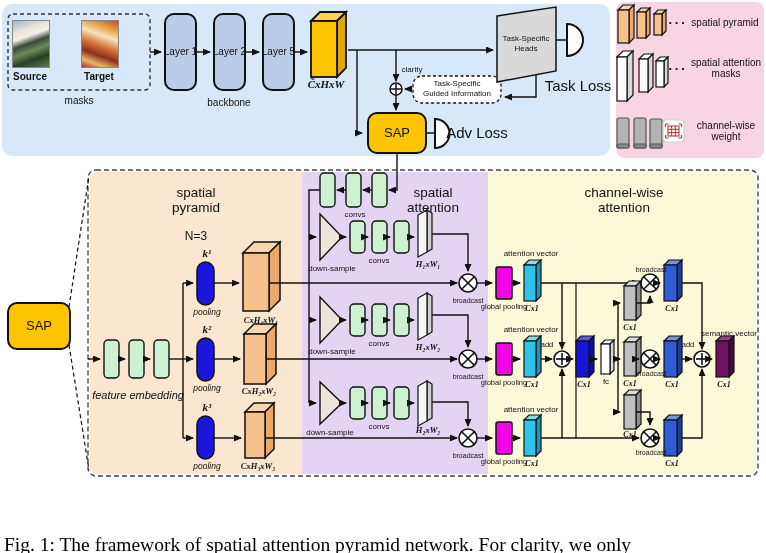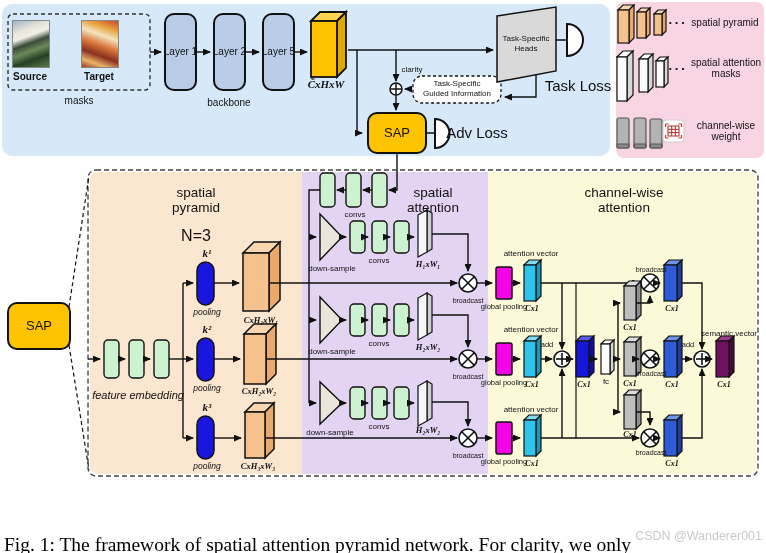--- a/index.html
+++ b/index.html
@@ -7,21 +7,21 @@
          font-family:"Liberation Sans",sans-serif;}
   .abs{position:absolute;}
   .lb{position:absolute;transform:translate(-50%,-50%);white-space:nowrap;color:#111;
       font-family:"Liberation Sans",sans-serif;line-height:1.08;}
   .c{white-space:normal;text-align:center;}
   .it{font-style:italic;}
   .b{font-weight:bold;}
   .ms{font-family:"Liberation Serif",serif;font-style:italic;font-weight:bold;}
   .s7{font-size:7px;}.s75{font-size:7.5px;}.s8{font-size:8px;}.s85{font-size:8.5px;}
   .s9{font-size:11px;}.s10{font-size:10px;}.s105{font-size:10px;}.s11{font-size:15px;}
-  .s12{font-size:16px;}.s13{font-size:13px;}.s14{font-size:13.5px;}
+  .s12{font-size:12px;}.s13{font-size:13px;}.s14{font-size:13.5px;}
   #top-panel{left:2px;top:4px;width:608px;height:152px;background:#d7e9f9;border-radius:10px;}
   #legend-panel{left:616px;top:2px;width:148px;height:156px;background:#f9d4e3;border-radius:8px;}
   #sections{left:90px;top:172px;width:666px;height:302px;border-radius:8px;overflow:hidden;display:flex;}
   #sec-pyr{width:212px;height:100%;background:#fbe6cf;}
   #sec-att{width:186px;height:100%;background:#e4d4f4;}
   #sec-ch{width:268px;height:100%;background:#fcf9d9;}
   #src-img{left:12px;top:20px;width:36px;height:46px;border:1px solid #888;
     background:linear-gradient(160deg,#9db6c9 0%,#e8e4da 22%,#f2efe6 35%,#3a4a38 48%,#6d8a5a 62%,#244023 78%,#5d7a4b 100%);}
   #tgt-img{left:81px;top:20px;width:36px;height:46px;border:1px solid #888;
     background:linear-gradient(200deg,#c24a2e 0%,#e8a03c 18%,#f4e3c0 34%,#d9763a 52%,#8a2f1d 70%,#e8b469 86%,#a03a20 100%);}
@@ -415,15 +415,14 @@
   <div class="lb s7" style="left:651px;top:374px">broadcast</div>
   <div class="lb s7" style="left:651px;top:453px">broadcast</div>
   <div class="lb s8 ms" style="left:672px;top:309px">Cx1</div>
   <div class="lb s8 ms" style="left:672px;top:385px">Cx1</div>
   <div class="lb s8 ms" style="left:672px;top:464px">Cx1</div>
   <div class="lb s75" style="left:688px;top:345px">add</div>
   <div class="lb s8" style="left:729px;top:334px">semantic vector</div>
   <div class="lb s8 ms" style="left:724px;top:385px">Cx1</div>
 
   <div class="cap" style="top:490px">Fig. 1: The framework of spatial attention pyramid network. For clarity, we only</div>
-  <div id="wm">CSDN @Wanderer001</div>
 
 </div>
 
 </body></html>

